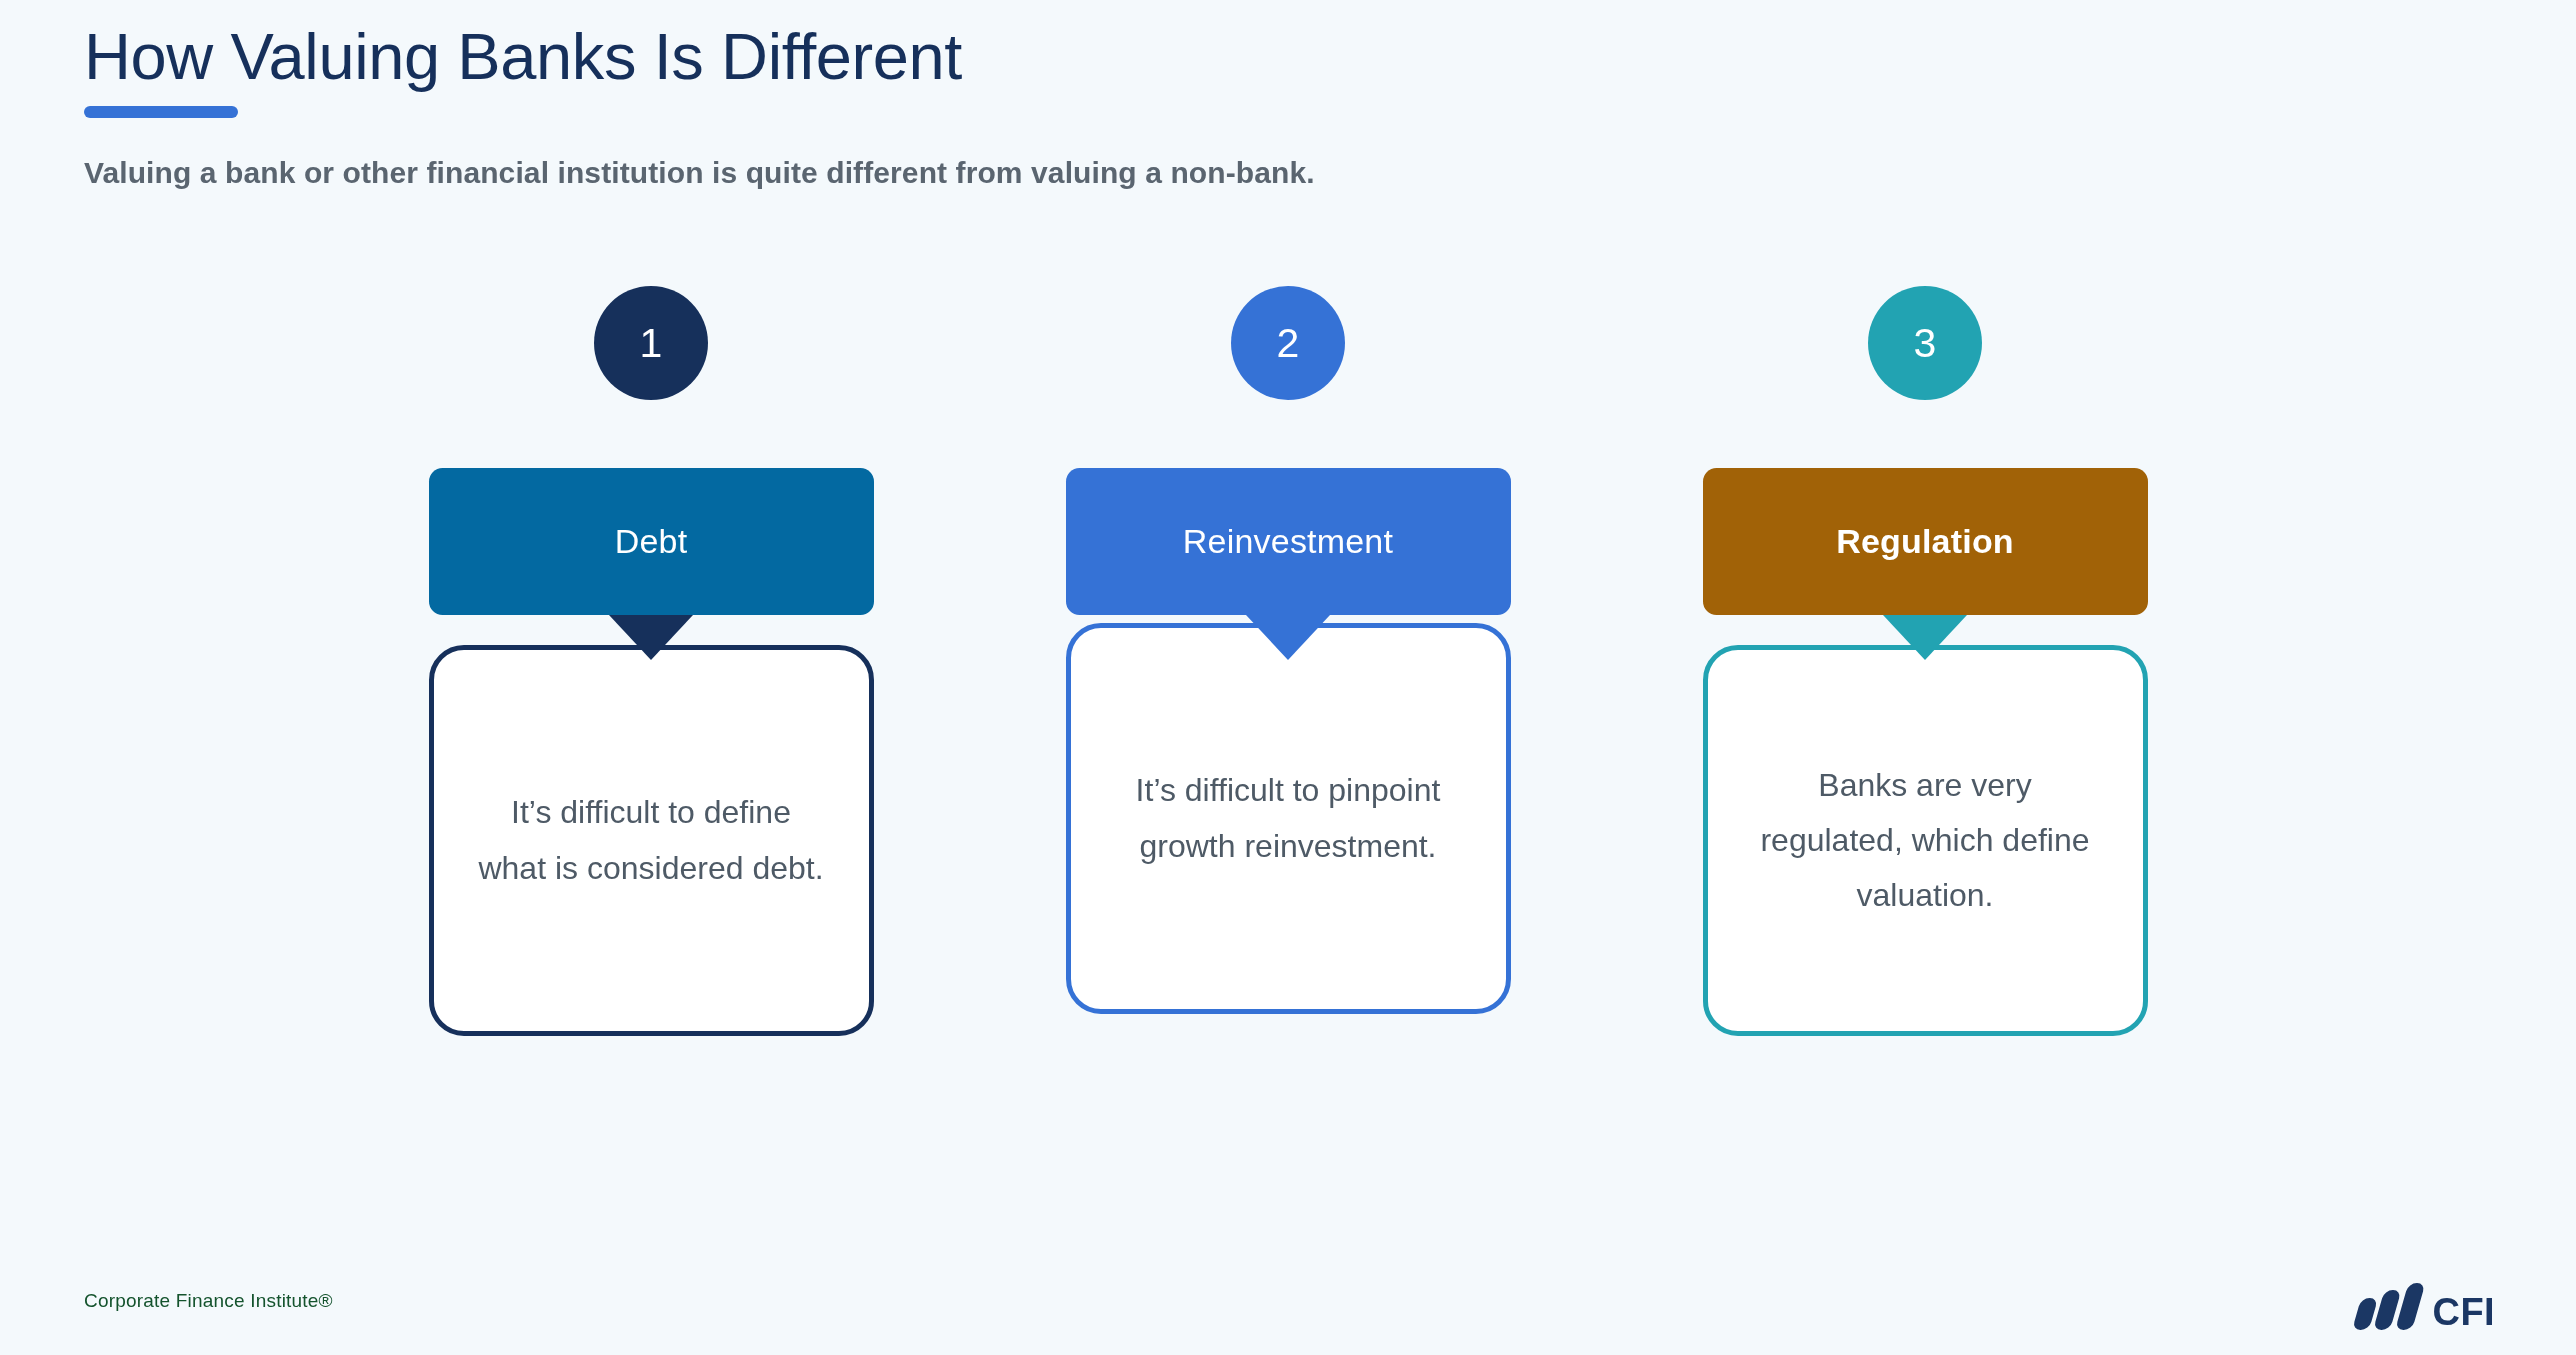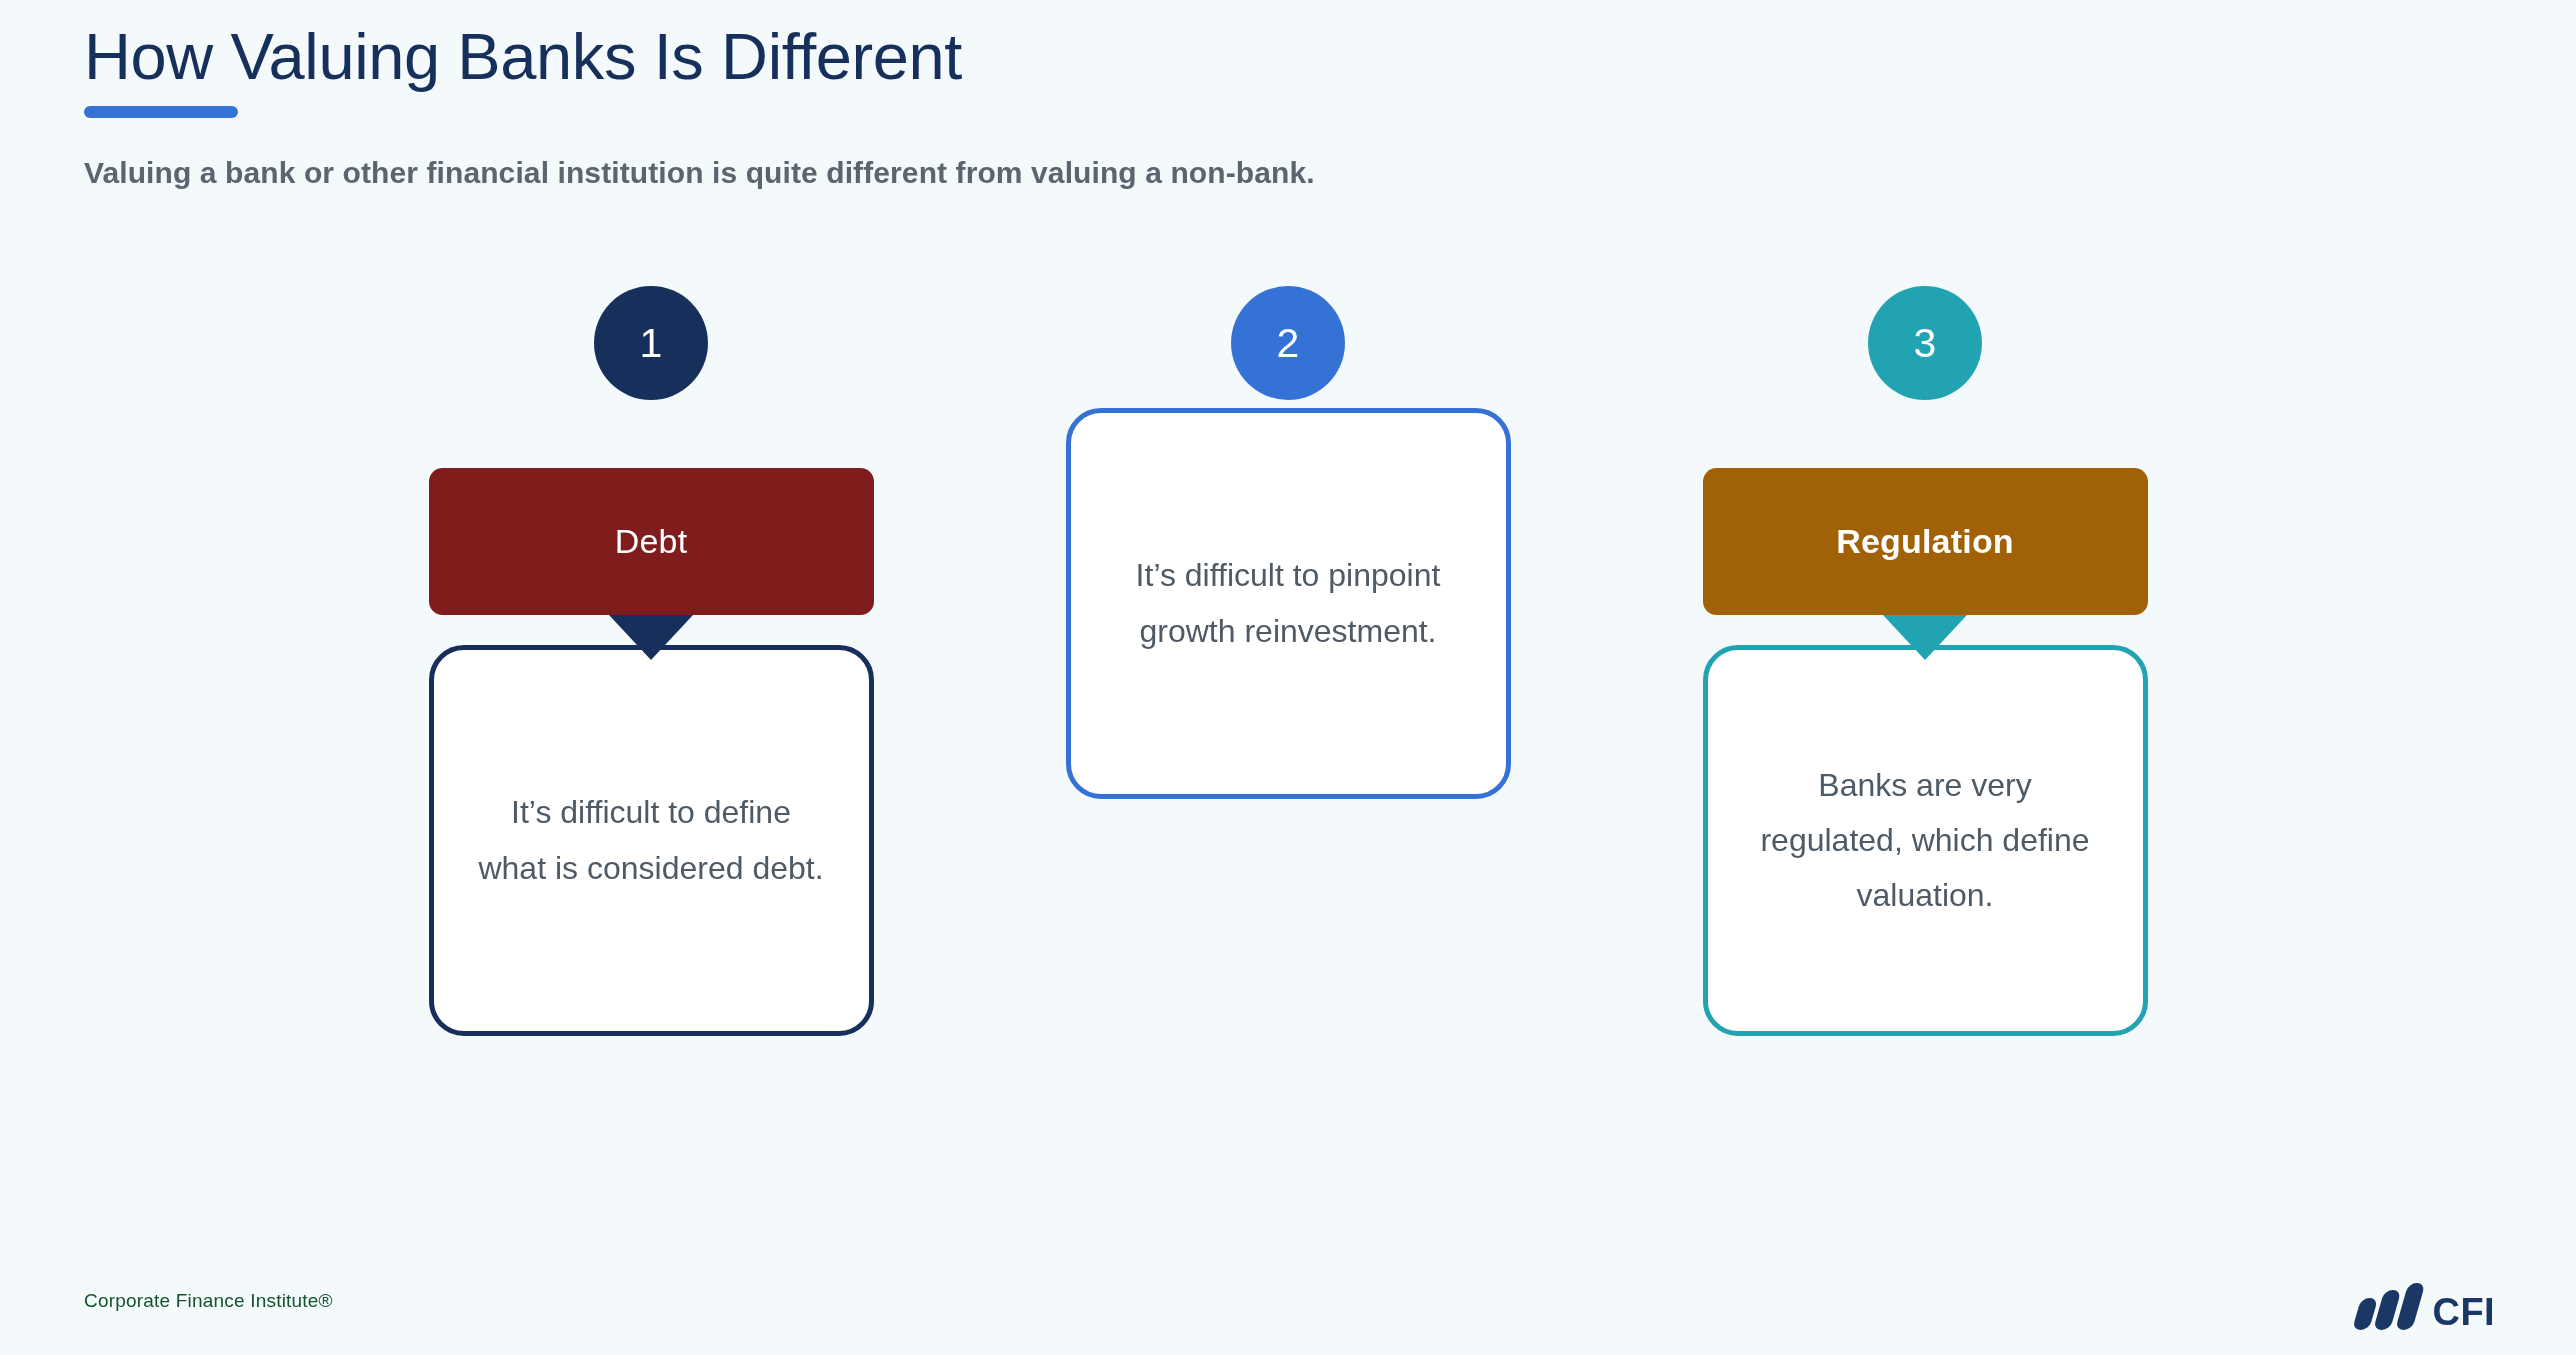--- a/index.html
+++ b/index.html
@@ -183,30 +183,34 @@
     <div class="title-underline" style="background: rgb(53, 114, 214);"></div>
   </div>
 
   <div class="subtitle">Valuing a bank or other financial institution is quite different from valuing a non-bank.</div>
 
   <div class="columns">
 
     <div class="column">
       <div class="badge" style="background: rgb(22, 48, 91);">1</div>
       <div class="banner-wrap">
-        <div class="banner" style="background: #7f1d1d;">Debt</div>
+        <div class="banner" style="background: #0369a1;">Debt</div>
         <div class="banner-tail" style="border-top: 45px solid rgb(22, 48, 91);"></div>
       </div>
       <div class="card" style="border-color: rgb(22, 48, 91);">
         <div class="card-text">It’s difficult to define what is considered debt.</div>
       </div>
     </div>
 
     <div class="column">
       <div class="badge" style="background: rgb(53, 114, 214);">2</div>
+      <div class="banner-wrap">
+        <div class="banner" style="background: rgb(53, 114, 214);">Reinvestment</div>
+        <div class="banner-tail" style="border-top: 45px solid rgb(53, 114, 214);"></div>
+      </div>
       <div class="card" style="border-color: rgb(53, 114, 214); margin-top: 8px;">
         <div class="card-text">It’s difficult to pinpoint growth reinvestment.</div>
       </div>
     </div>
 
     <div class="column">
       <div class="badge" style="background: rgb(34, 163, 178);">3</div>
       <div class="banner-wrap">
         <div class="banner" style="background: #a16207; font-weight: bold;">Regulation</div>
         <div class="banner-tail" style="border-top: 45px solid rgb(34, 163, 178);"></div>

